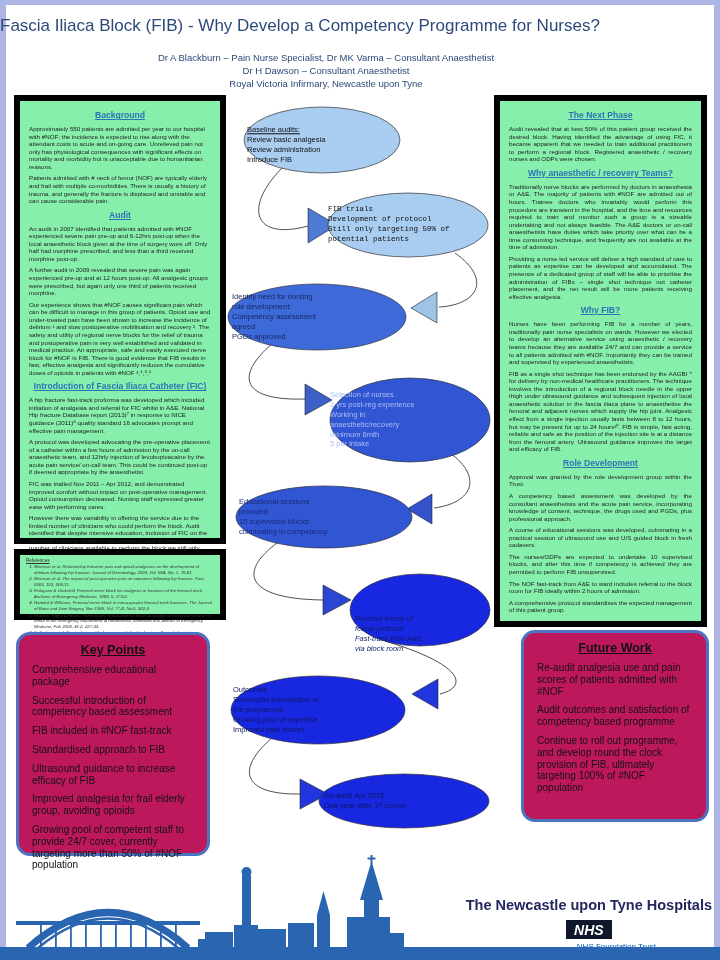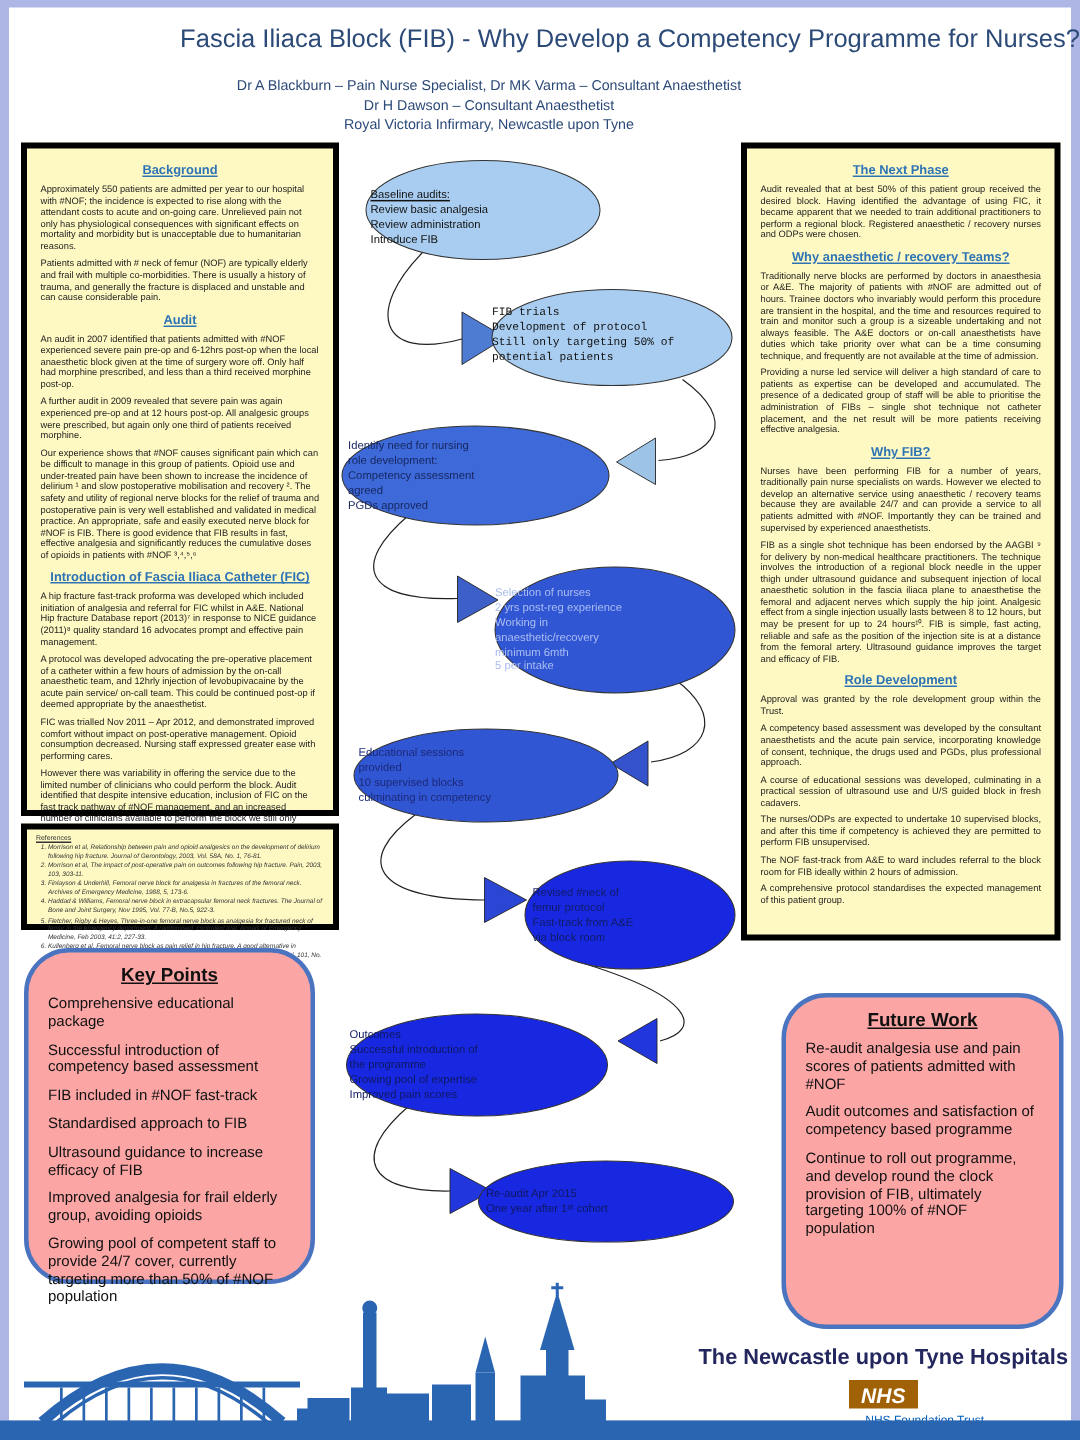--- a/index.html
+++ b/index.html
@@ -1,43 +1,43 @@
 <!DOCTYPE html>
 <html><head>
 <meta charset="utf-8">
 <style>
   html,body{margin:0;padding:0;background:#aeb6e6;font-family:"Liberation Sans",sans-serif;}
   .poster{position:relative;width:720px;height:960px;background:#aeb6e6;overflow:hidden;}
   .canvas{position:absolute;left:6px;top:5px;width:708px;height:942px;background:#ffffff;}
-  .title{position:absolute;left:0;width:720px;top:16px;text-align:right;font-size:17px;color:#2c4a78;}
+  .title{position:absolute;left:0;width:720px;top:16px;text-align:left;font-size:17px;color:#2c4a78;}
   .authors{position:absolute;left:0;width:652px;top:52px;text-align:center;font-size:9.5px;line-height:1.35;color:#2c4a78;}
-  .box{position:absolute;background:#fef9c3;border:4px solid #000000;box-sizing:border-box;}
+  .box{position:absolute;background:#86efac;border:6px solid #000000;box-sizing:border-box;}
   .left-box{left:14px;top:95px;width:212px;height:449px;padding:4px 9px;}
   .right-box{left:494px;top:95px;width:213px;height:532px;padding:4px 9px;}
   .refs-box{left:14px;top:549px;width:212px;height:71px;padding:3px 6px;}
   h3.sec{margin:5px 0 5px;text-align:center;font-size:8.6px;color:#2E74B5;text-decoration:underline;font-weight:bold;}
   p.body{margin:0 0 4px;font-size:6.2px;line-height:1.22;color:#1d1d1d;}
   .right-box p.body{text-align:justify;}
   .refs-title{font-size:4.6px;text-decoration:underline;color:#333;margin:0 0 1px;}
   ol.refs{margin:0;padding-left:8px;font-size:4.3px;line-height:1.3;color:#333;font-style:italic;}
   ol.refs li{margin:0 0 1px;}
-  .rounded-box{position:absolute;background:#fca5a5;border:3px solid #4a74c0;border-radius:30px;box-sizing:border-box;}
+  .rounded-box{position:absolute;background:#be185d;border:3px solid #4a74c0;border-radius:14px;box-sizing:border-box;}
   .kp{left:16px;top:632px;width:194px;height:224px;padding:6px 13px;}
-  .fw{left:521px;top:630px;width:188px;height:224px;padding:6px 13px;margin-top:32px;}
+  .fw{left:521px;top:630px;width:188px;height:192px;padding:6px 13px;}
   .rounded-box h2{margin:2px 0 7px;text-align:center;font-size:12.5px;color:#111;text-decoration:underline;font-weight:bold;}
   .rounded-box p{margin:0 0 7px;font-size:10px;line-height:1.18;color:#111;}
   .flow-svg{position:absolute;left:225px;top:95px;width:270px;height:755px;}
   .node{position:absolute;transform:translate(-50%,-50%);font-size:7.5px;line-height:1.32;white-space:pre-line;}
   .node .u{display:block;text-decoration:underline;}
   .skyline{position:absolute;left:0px;top:855px;width:410px;height:105px;}
   .footer-bar{position:absolute;left:0;top:947px;width:720px;height:13px;background:#2a65b2;}
   .logo{position:absolute;left:450px;top:897px;width:262px;display:flex;flex-direction:column;align-items:flex-end;}
   .logo-row{display:flex;align-items:center;gap:7px;flex-direction:column;}
   .hosp-name{font-size:14.5px;font-weight:bold;color:#23275e;}
-  .nhs-box{width:46px;height:19px;background:#a16207;color:#fff;display:flex;align-items:center;justify-content:center;font-style:italic;font-weight:bold;font-size:14px;}
+  .nhs-box{width:46px;height:19px;background:#0f172a;color:#fff;display:flex;align-items:center;justify-content:center;font-style:italic;font-weight:bold;font-size:14px;}
   .trust{color:#005EB8;font-size:8px;margin:3px 56px 0 0;}
 </style>
 </head>
 <body>
 
 <div class="poster">
   <div class="canvas"></div>
 
   <div class="title">Fascia Iliaca Block (FIB) - Why Develop a Competency Programme for Nurses?</div>
   <div class="authors">
@@ -120,21 +120,21 @@
   <div class="node" style="left:410px;top:420px;width:160px;color:#a9bdf0;">Selection of nurses
 2 yrs post-reg experience
 Working in
 anaesthetic/recovery
 minimum 6mth
 5 per intake</div>
   <div class="node" style="left:324px;top:517px;width:170px;color:#1b2a78;">Educational sessions
 provided
 10 supervised blocks
 culminating in competency</div>
-  <div class="node" style="left:420px;top:610px;width:130px;color:#101c66;">Revised #neck of
+  <div class="node" style="left:420px;top:634px;width:130px;color:#101c66;font-style:italic;">Revised #neck of
 femur protocol
 Fast-track from A&amp;E
 via block room</div>
   <div class="node" style="left:318px;top:710px;width:170px;color:#0e1960;">Outcomes
 Successful introduction of
 the programme
 Growing pool of expertise
 Improved pain scores</div>
   <div class="node" style="left:404px;top:801px;width:160px;color:#0e1960;">Re-audit Apr 2015
 One year after 1ˢᵗ cohort</div>

